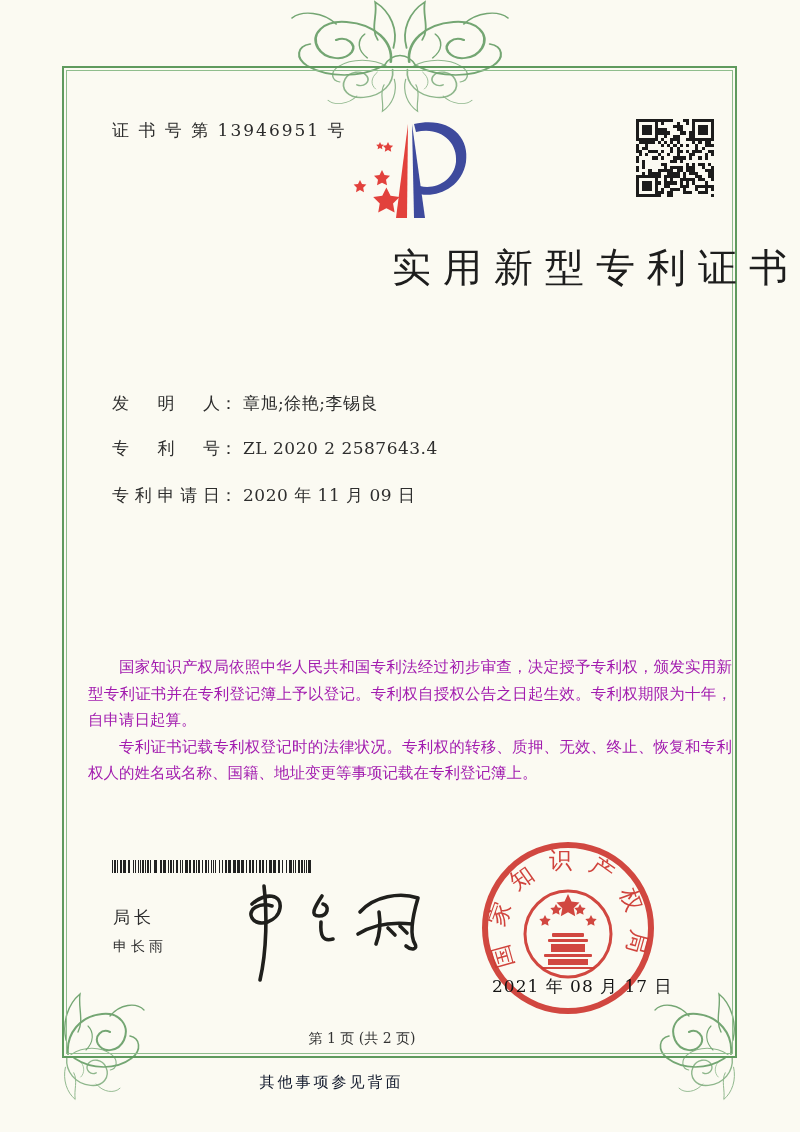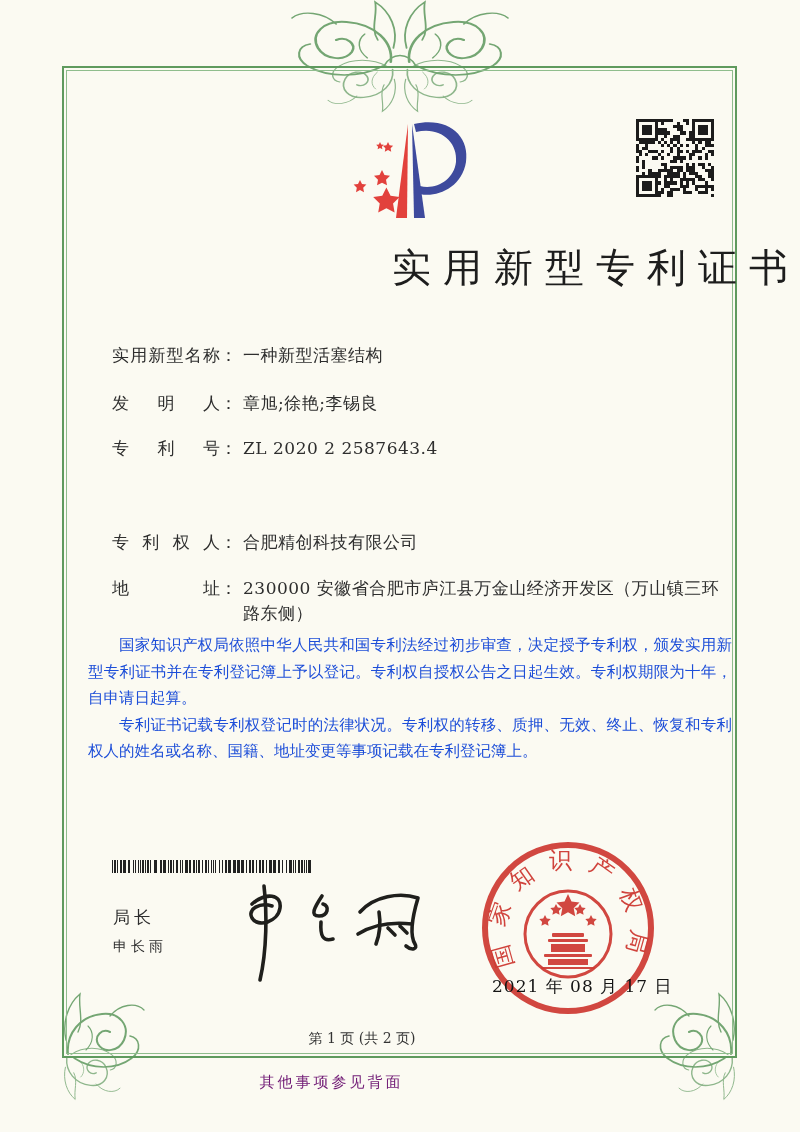--- a/index.html
+++ b/index.html
@@ -16,32 +16,32 @@
   .qr{position:absolute;left:636px;top:119px;width:78px;height:78px;}
   .title{position:absolute;left:0;top:241px;width:800px;text-align:right;font-size:39px;letter-spacing:12px;text-indent:12px;color:#1d1d1d;}
 
   .frow{position:absolute;left:112px;font-size:17px;line-height:24px;white-space:nowrap;}
   .flabel{display:inline-block;width:108px;text-align:justify;text-align-last:justify;vertical-align:top;}
   .fcolon{display:inline-block;vertical-align:top;}
   .fval{display:inline-block;vertical-align:top;margin-left:6px;letter-spacing:0.5px;}
   .fval.wrap{white-space:normal;width:478px;line-height:25px;}
   .fgroup1{display:inline-block;width:288px;}
 
-  .body-text{position:absolute;left:88px;top:632px;width:644px;font-size:15.5px;line-height:26.5px;color:#1d4ed8;text-align:justify;}
+  .body-text{position:absolute;left:88px;top:654px;width:644px;font-size:15.5px;line-height:26.5px;color:#a21caf;text-align:justify;}
   .body-text p{margin:0;text-indent:2em;}
 
   .barcode{position:absolute;left:112px;top:860px;width:200px;height:13px;}
   .signer-title{position:absolute;left:113px;top:906px;font-size:17px;letter-spacing:4px;}
   .signer-name{position:absolute;left:113px;top:938px;font-size:14px;letter-spacing:4px;}
   .signature{position:absolute;left:222px;top:878px;width:215px;height:110px;}
   .seal{position:absolute;left:477px;top:837px;width:182px;height:182px;}
   .seal-date{position:absolute;left:492px;top:975px;font-size:17px;color:#141414;letter-spacing:1px;z-index:3;}
 
   .page-no{position:absolute;left:0;top:1030px;width:724px;text-align:center;font-size:14px;color:#333;}
-  .back-note{position:absolute;left:0;top:1073px;width:663px;text-align:center;font-size:15px;letter-spacing:3px;color:#701a75;}
+  .back-note{position:absolute;left:0;top:1073px;width:663px;text-align:center;font-size:15px;letter-spacing:3px;color:#0f172a;}
 </style>
 </head>
 <body>
 
 <div class="page">
 
   <svg class="orn" viewBox="0 0 800 1132">
     <defs>
       <g id="flourish">
         <path stroke-width="2" d="M4,-2 C2,-22 16,-40 38,-42 C56,-44 66,-30 60,-16 C55,-5 40,-2 34,-12 C30,-20 38,-28 46,-24"></path>
@@ -59,20 +59,21 @@
     <use href="#flourish" transform="translate(735,1056) scale(-0.7,-0.7)" opacity="0.8"></use>
 
     <use href="#flourish" transform="translate(404,64) scale(1.3,1)"></use>
     <use href="#flourish" transform="translate(396,64) scale(-1.3,1)"></use>
     <use href="#flourish" transform="translate(404,68) scale(0.85,-0.7)" opacity="0.8"></use>
     <use href="#flourish" transform="translate(396,68) scale(-0.85,-0.7)" opacity="0.8"></use>
     <path stroke-width="1.6" d="M384,66 C392,52 408,52 416,66"></path>
   </svg>
   <div class="frame"></div>
 
+  <div class="certno">证 书 号 第 13946951 号</div>
 
   <svg class="logo" viewBox="0 0 150 120">
     <g fill="#e2413c">
       <polygon points="72,14 60,108 71,108"></polygon>
       <polygon points="50,80 54.6,89.2 64.7,90.7 57.4,97.9 59.1,108 50,103.2 40.9,108 42.6,97.9 35.3,90.7 45.4,89.2" transform="scale(0.9) translate(6,6)"></polygon>
       <polygon points="34,52 36.5,57 42,57.8 38,61.8 39,67.3 34,64.7 29,67.3 30,61.8 26,57.8 31.5,57" transform="translate(12,8)"></polygon>
       <polygon points="24,66 26,70 30.4,70.6 27.2,73.8 28,78.2 24,76.1 20,78.2 20.8,73.8 17.6,70.6 22,70" transform="translate(0,4)"></polygon>
       <polygon points="52,30 53.6,33.2 57.1,33.7 54.6,36.2 55.2,39.7 52,38 48.8,39.7 49.4,36.2 46.9,33.7 50.4,33.2" transform="translate(0,2)"></polygon>
       <polygon points="40,18 41.2,20.4 43.8,20.8 41.9,22.7 42.4,25.3 40,24 37.6,25.3 38.1,22.7 36.2,20.8 38.8,20.4" transform="translate(4,14)"></polygon>
     </g>
@@ -398,34 +399,28 @@
       <rect x="5" y="24" width="1" height="1" fill="#1c1c1c"></rect>
       <rect x="6" y="24" width="1" height="1" fill="#1c1c1c"></rect>
       <rect x="7" y="24" width="1" height="1" fill="#1c1c1c"></rect>
       <rect x="10" y="24" width="1" height="1" fill="#1c1c1c"></rect>
       <rect x="11" y="24" width="1" height="1" fill="#1c1c1c"></rect>
       <rect x="24" y="24" width="1" height="1" fill="#1c1c1c"></rect>
     </svg>
 
   <div class="title">实用新型专利证书</div>
 
-  <div class="frow" style="top:343px">
-    <span class="flabel">实用新型名称</span><span class="fcolon">：</span><span class="fval">一种新型活塞结构</span>
-  </div>
   <div class="frow" style="top:391px">
     <span class="flabel">发明人</span><span class="fcolon">：</span><span class="fval">章旭;徐艳;李锡良</span>
   </div>
   <div class="frow" style="top:436px">
     <span class="flabel">专利号</span><span class="fcolon">：</span><span class="fval">ZL 2020 2 2587643.4</span>
   </div>
-  <div class="frow" style="top:530px">
-    <span class="flabel">专利权人</span><span class="fcolon">：</span><span class="fval">合肥精创科技有限公司</span>
-  </div>
-  <div class="frow" style="top:576px">
-    <span class="flabel">地址</span><span class="fcolon">：</span><span class="fval wrap">230000 安徽省合肥市庐江县万金山经济开发区（万山镇三环路东侧）</span>
+  <div class="frow" style="top:483px">
+    <span class="flabel">专利申请日</span><span class="fcolon">：</span><span class="fval">2020 年 11 月 09 日</span>
   </div>
 
   <div class="body-text">
     <p>国家知识产权局依照中华人民共和国专利法经过初步审查，决定授予专利权，颁发实用新型专利证书并在专利登记簿上予以登记。专利权自授权公告之日起生效。专利权期限为十年，自申请日起算。</p>
     <p>专利证书记载专利权登记时的法律状况。专利权的转移、质押、无效、终止、恢复和专利权人的姓名或名称、国籍、地址变更等事项记载在专利登记簿上。</p>
   </div>
 
   <svg class="barcode" id="barcode" viewBox="0 0 200 13" preserveAspectRatio="none" shape-rendering="crispEdges">
       <rect x="0" y="0" width="1" height="13" fill="#222"></rect>
       <rect x="2" y="0" width="2" height="13" fill="#222"></rect>

